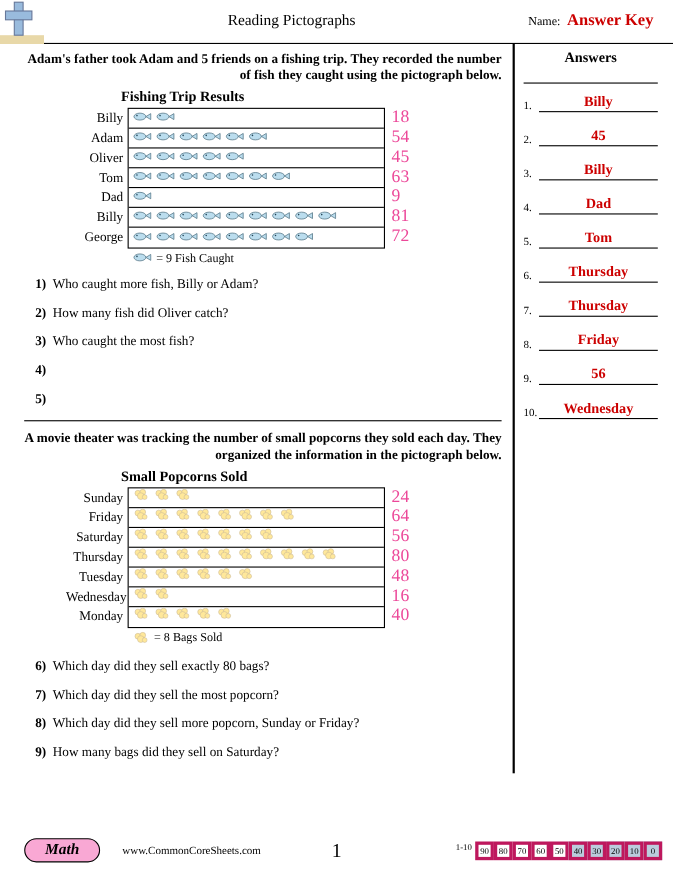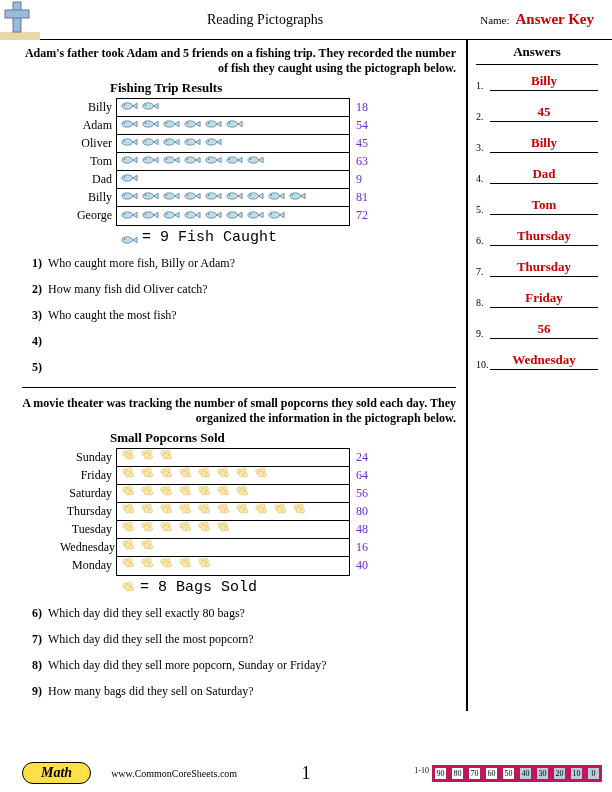--- a/index.html
+++ b/index.html
@@ -9,50 +9,50 @@
   .header-row { display: flex; align-items: center; border-bottom: 1px solid #000; height: 40px; padding: 0 18px 0 0; }
   .logo { width: 50px; height: 40px; display: flex; align-items: flex-end; }
   .logo svg { width: 40px; height: 40px; }
   .title { flex: 1; text-align: center; font-size: 14px; }
   .name-label { font-size: 11px; margin-right: 6px; }
   .answer-key { color: #c00; font-weight: bold; font-size: 15px; font-family: "Comic Sans MS", cursive; }
   
   .main { display: flex; }
   .content { width: 468px; padding: 6px 10px 0 22px; border-right: 2px solid #000; }
   .answers-col { width: 144px; padding: 4px 14px 0 8px; }
-  .answers-title { text-align: center; font-weight: bold; font-size: 13px; border-bottom: 1px solid #000; margin-bottom: 8px; padding-bottom: 4px;}
+  .answers-title { text-align: center; font-weight: bold; font-size: 13px; border-bottom: 1px solid #000; margin-bottom: 8px; padding-bottom: 15px;}
   .ans-row { display: flex; align-items: flex-end; margin-bottom: 13px; }
   .ans-num { font-size: 10px; width: 14px; }
   .ans-line { flex: 1; border-bottom: 1px solid #000; text-align: center; color: #c00; font-weight: bold; font-family: "Comic Sans MS", cursive; font-size: 13px; padding-bottom: 1px; min-height: 16px;}
   
   .intro { font-weight: bold; font-size: 12px; margin-bottom: 4px; line-height: 1.25; text-align: right; }
   
   .pict-block { margin: 0 0 6px 38px; }
   .pict-title { text-align: left; font-weight: bold; font-size: 13px; margin-bottom: 2px; margin-left:50px; width:250px;}
   .pict-table { display: flex; }
   .pict-labels { display: flex; flex-direction: column; }
   .pict-label { height: 18px; line-height: 18px; text-align: right; padding-right: 4px; font-size: 12px; width: 56px;}
   .pict-grid { border: 1px solid #000; }
   .pict-row { height: 18px; border-bottom: 1px solid #000; width: 232px; display:flex; align-items:center; padding-left:3px; gap:3px;}
   .pict-row:last-child { border-bottom: none; }
   .pict-vals { display: flex; flex-direction: column; padding-left: 6px; }
-  .pict-val { height: 18px; line-height: 18px; color: #6d28d9; font-size: 12px; }
-  .pict-key { margin: 3px 0 0 60px; font-size: 15px; display:flex; align-items:center; gap:4px;font-family:Liberation Mono, monospace;}
+  .pict-val { height: 18px; line-height: 18px; color: #ec4899; font-size: 16px; }
+  .pict-key { margin: 3px 0 0 60px; font-size: 11px; display:flex; align-items:flex-start; gap:4px;}
   
   .fish { display:inline-block; width:18px; height:10px; }
   .pop { display:inline-block; width:16px; height:14px; }
   
   .q-list { margin: 10px 0 12px 0; }
   .q-row { display: flex; margin-bottom: 11px; font-size: 12px; }
   .q-num { font-weight: bold; width: 26px; text-align: right; padding-right: 6px; }
   
   .divider { border-top: 1.5px solid #000; margin: 6px 0 8px 0; }
   
   .footer { position: absolute; bottom: 8px; left: 0; width: 612px; display: flex; align-items: center; padding: 0 10px 0 22px; }
-  .math-badge { border: 1.5px solid #000; border-radius: 14px; padding: 2px 18px; font-weight: bold; font-style: italic; font-size: 14px; background:#fde047;}
+  .math-badge { border: 1.5px solid #000; border-radius: 14px; padding: 2px 18px; font-weight: bold; font-style: italic; font-size: 14px; background:#f9a8d4;}
   .site { font-size: 10px; margin-left: 20px; flex:1;}
   .page-num { font-size: 18px; font-family:"Times New Roman",serif; position:absolute; left:50%; transform:translateX(-50%);}
   .score-strip { display:flex; font-size:8px; }
   .score-lbl { padding:1px 3px;}
   .score-cell { border:3px solid #be185d; width:17px; text-align:center; padding:1px 0;}
   .score-cell.shade { background:#bcd; }
 </style>
 </head>
 <body>
 

